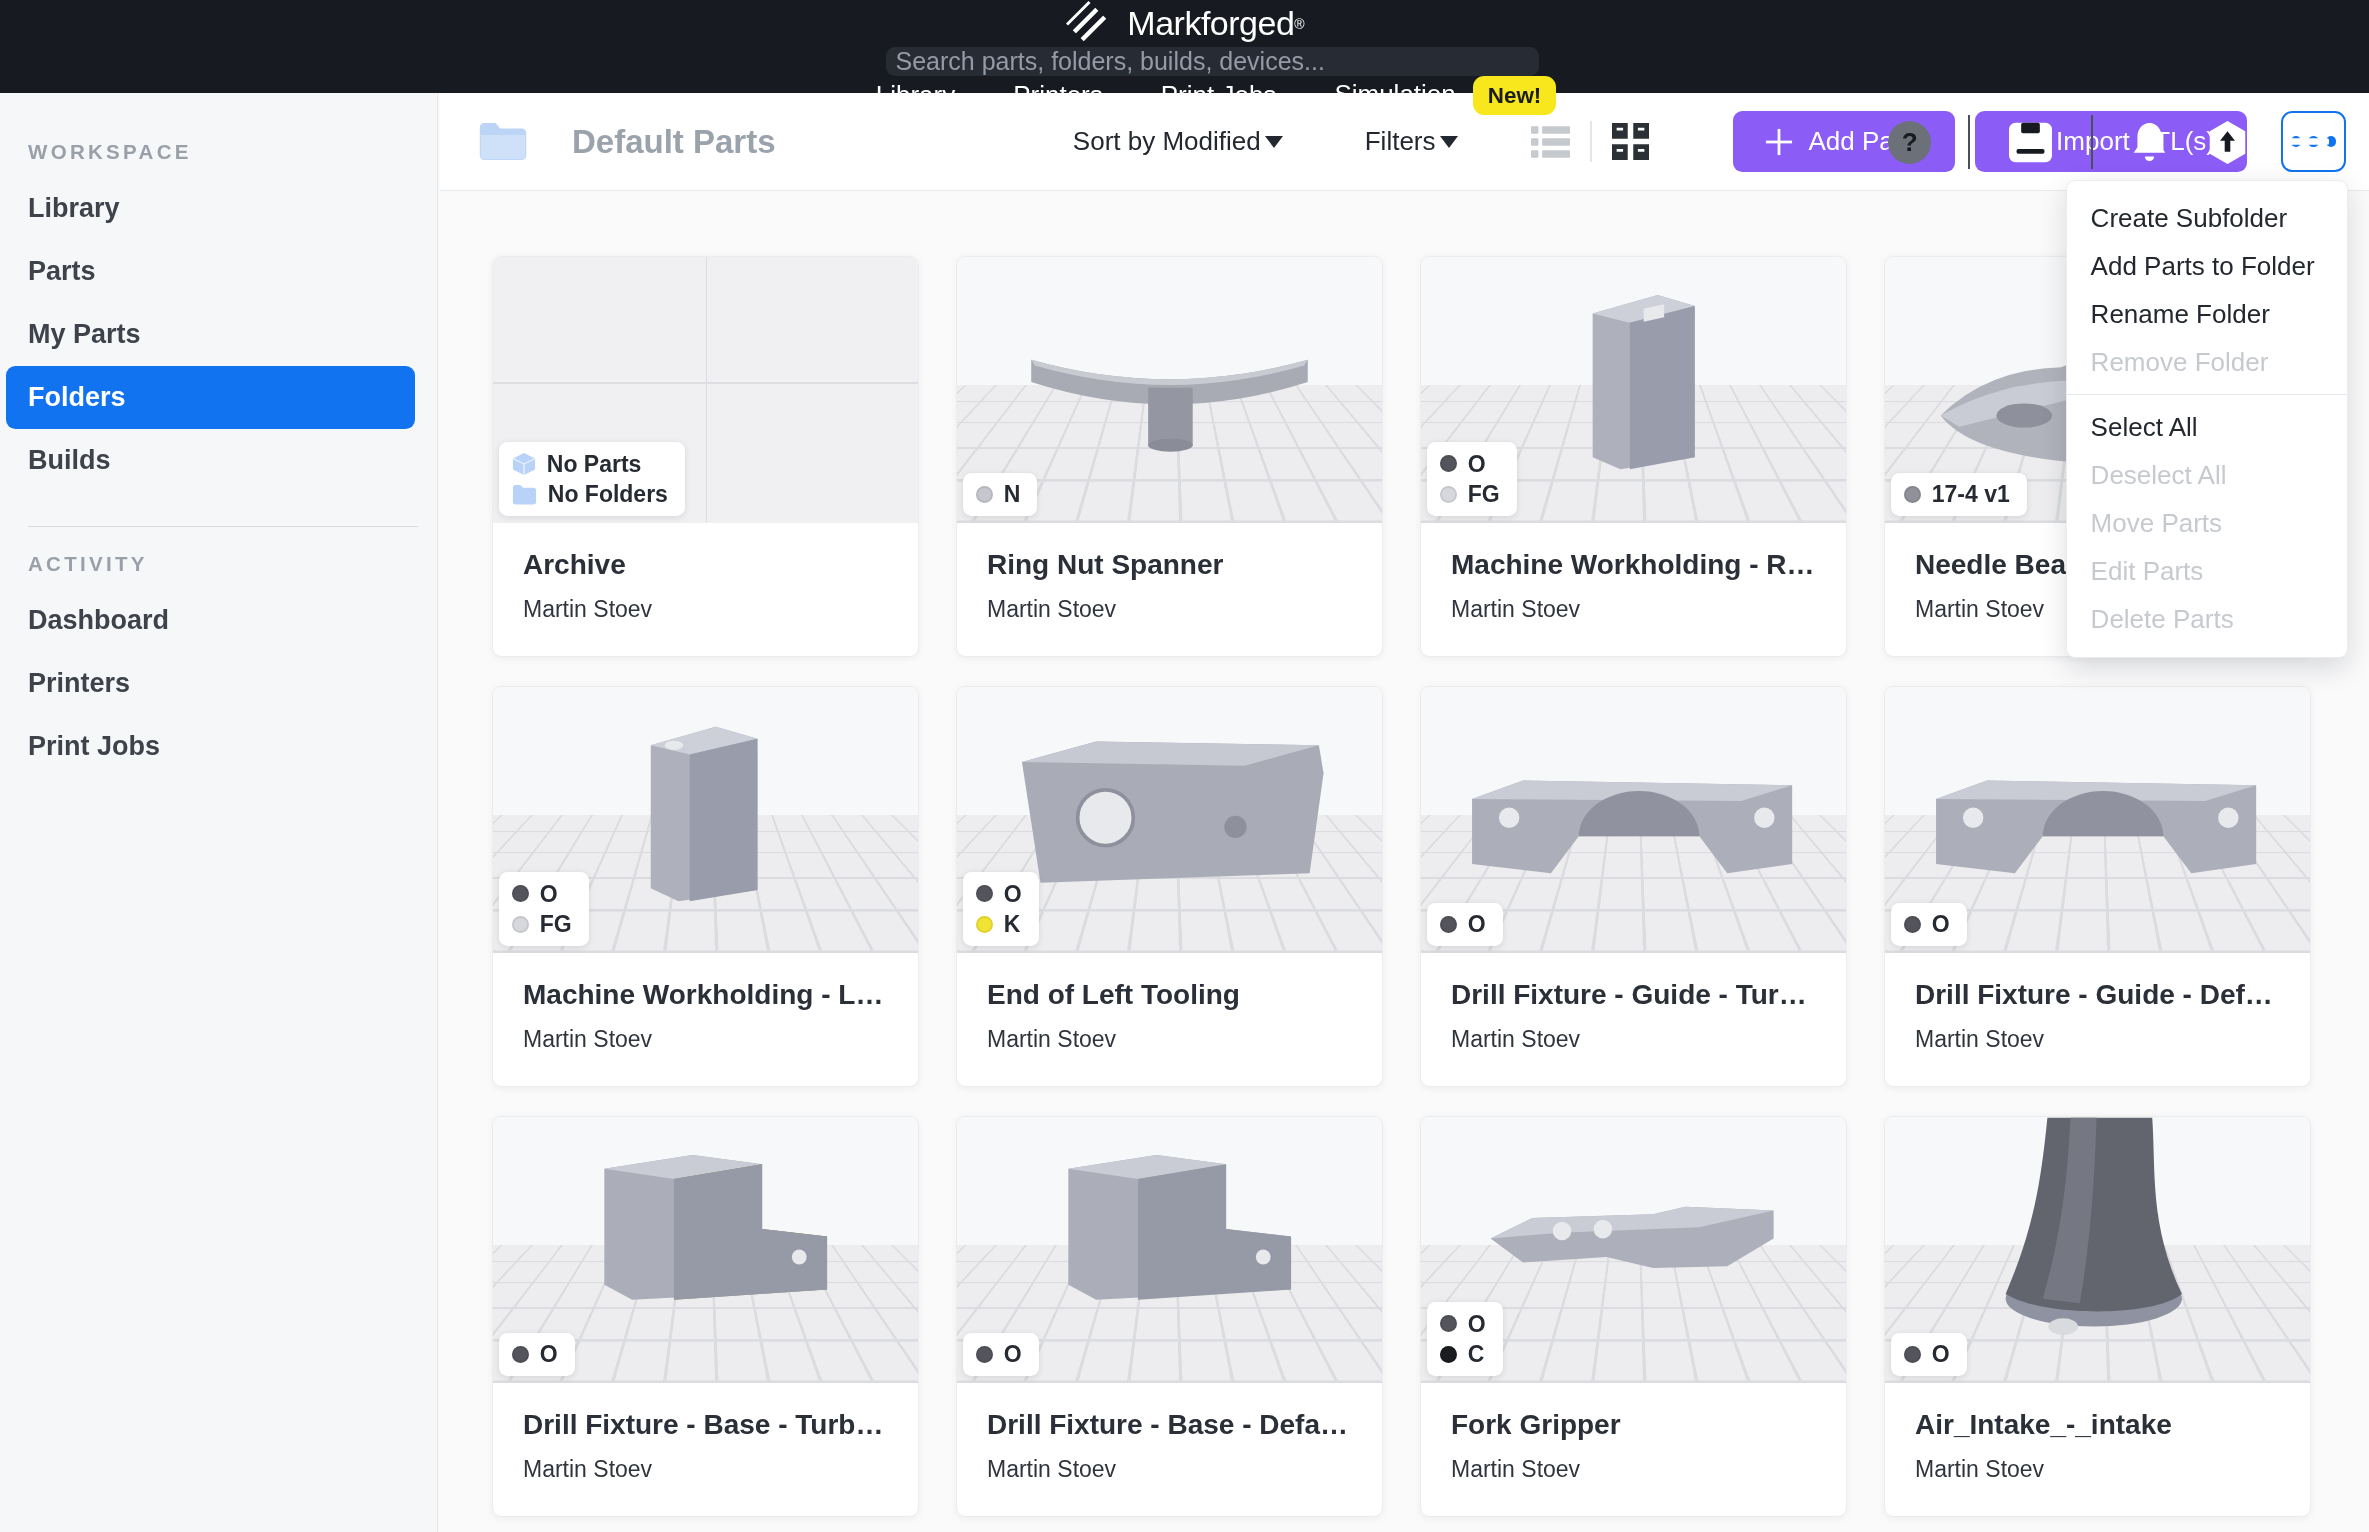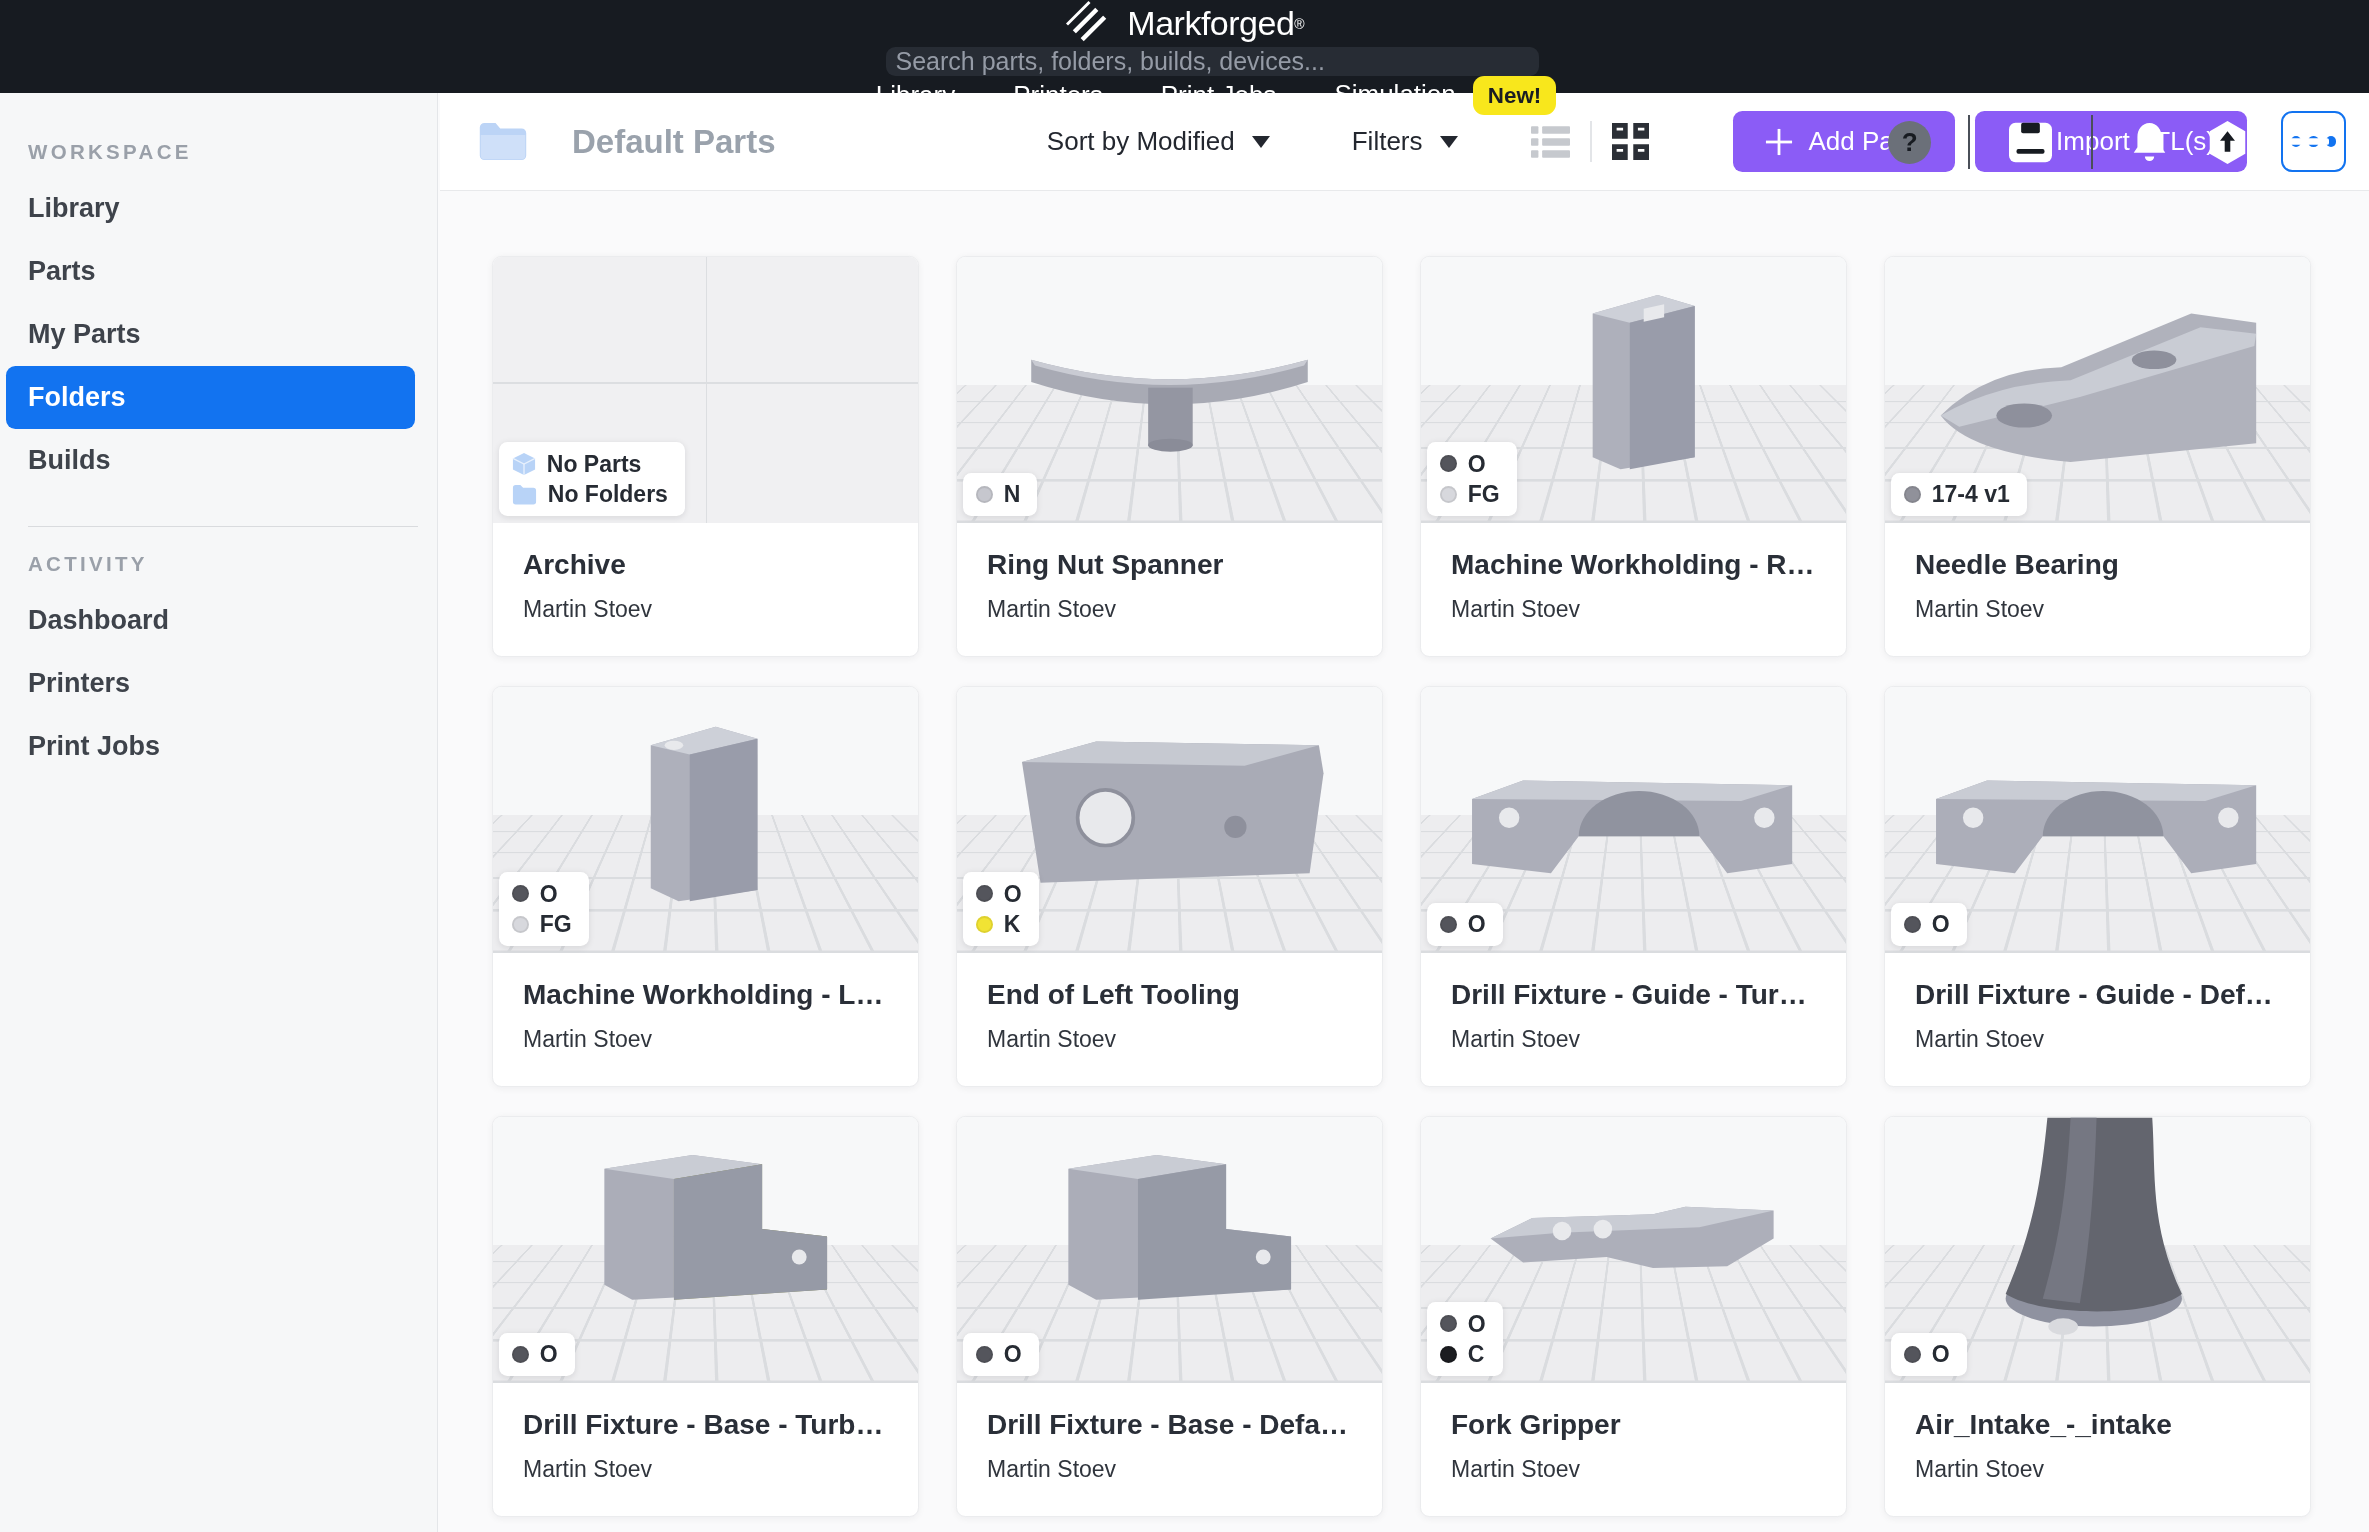--- a/index.html
+++ b/index.html
@@ -33,21 +33,21 @@
   .side-item { margin:0 22.4px 0 5.6px; padding:15px 0 15px 22.4px; border-radius:9.3px; font-size:27px;
     font-weight:600; color:#3e434b; cursor:pointer; line-height:33px; }
   .side-item.active { background:#1273f0; color:#fff; }
   .side-divider { height:0.9px; background:#d9dbde; margin:34px 18.6px 26px 28px; }
 
   
   .main { position:absolute; top:93px; left:440px; width:1930px; height:1439px; }
   .content-header { height:98px; background:#fff; border-bottom:1.9px solid #e8e9eb;
     display:flex; align-items:center; padding:0 24px 0 37px; }
   .page-title { margin-left:43px; font-size:33px; font-weight:700; color:#9aa2ac; }
-  .hdr-ctrl { display:flex; align-items:center; gap:17px; cursor:pointer; }
+  .hdr-ctrl { display:flex; align-items:center; gap:4px; cursor:pointer; }
   .hdr-ctrl-label { font-size:26px; color:#23272f; }
   .caret { width:0; height:0; border-left:9.3px solid transparent; border-right:9.3px solid transparent;
     border-top:12px solid #23272f; }
   .sort-ctrl { margin-left:auto; }
   .filters-ctrl { margin-left:82px; }
   .view-toggles { margin-left:73px; display:flex; align-items:center; gap:20.5px; }
   .toggle-div { width:1.9px; height:41px; background:#e3e5e8; }
   .btn { height:61px; border-radius:9.3px; background:#8b5cf6; color:#fff; font-size:26px;
     font-weight:500; display:flex; align-items:center; gap:15px; padding:0 32px; cursor:pointer;
     border:none; white-space:nowrap; }
@@ -222,20 +222,32 @@
       </svg>
       <span>Import STL(s)</span>
     </button>
     <div class="btn-more">
       <span class="dot"></span>
       <span class="dot"></span>
       <span class="dot"></span>
     </div>
   </div>
 
+  <div class="menu">
+    <div class="menu-item">Create Subfolder</div>
+    <div class="menu-item">Add Parts to Folder</div>
+    <div class="menu-item">Rename Folder</div>
+    <div class="menu-item disabled">Remove Folder</div>
+    <div class="menu-divider"></div>
+    <div class="menu-item">Select All</div>
+    <div class="menu-item disabled">Deselect All</div>
+    <div class="menu-item disabled">Move Parts</div>
+    <div class="menu-item disabled">Edit Parts</div>
+    <div class="menu-item disabled">Delete Parts</div>
+  </div>
 
   <div class="grid">
 
     <div class="card">
       <div class="thumb quad">
         <div class="vline"></div>
           <div class="hline"></div>
         <div class="badge">
           <div class="badge-row">
             <svg width="24" height="24" viewBox="0 0 26 26">

